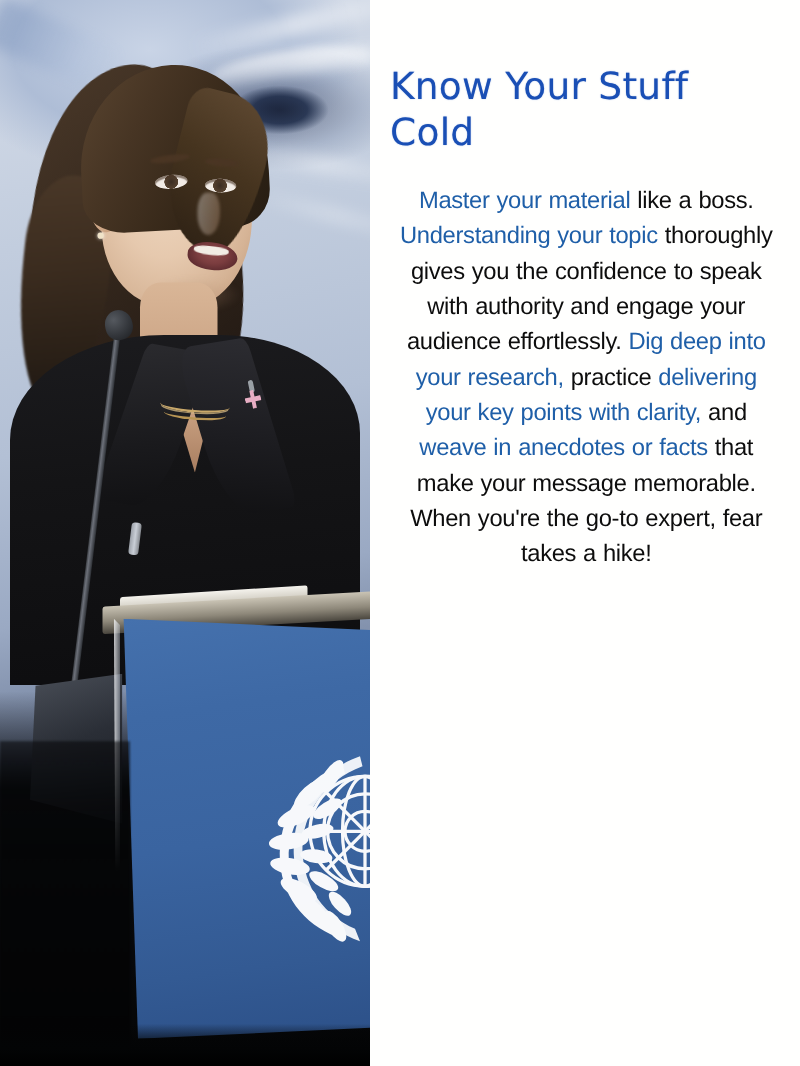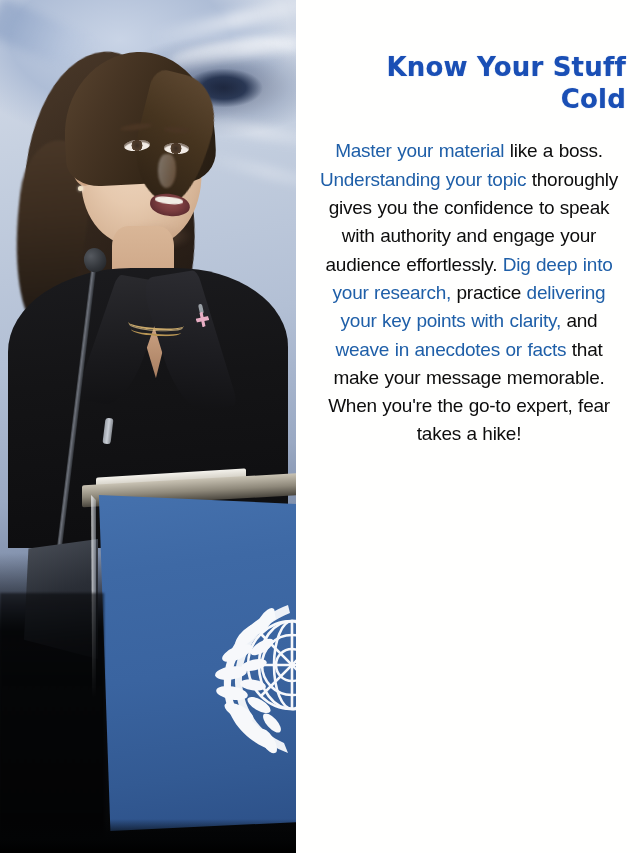--- a/index.html
+++ b/index.html
@@ -261,25 +261,25 @@
     flex:1 1 auto;
     height:853px;
     background:#fffffe;
     padding:52px 14px 0 16px;
     display:flex;
     flex-direction:column;
     align-items:center;
   }
   .title {
     font-family:"DejaVu Sans", sans-serif;
-    font-size:26px;
+    font-size:30px;
     line-height:1.22;
-    font-weight:700;
+    font-weight:400;
     letter-spacing:.2px;
-    text-align:right;
+    text-align:left;
     color:#1a4fb5;
     width:100%;
     text-shadow:0 0 1px rgba(26,79,181,.45);
   }
   .body-copy {
     margin-top:22px;
     font-family:Liberation Sans, sans-serif;
     font-size:19px;
     line-height:1.49;
     text-align:center;

